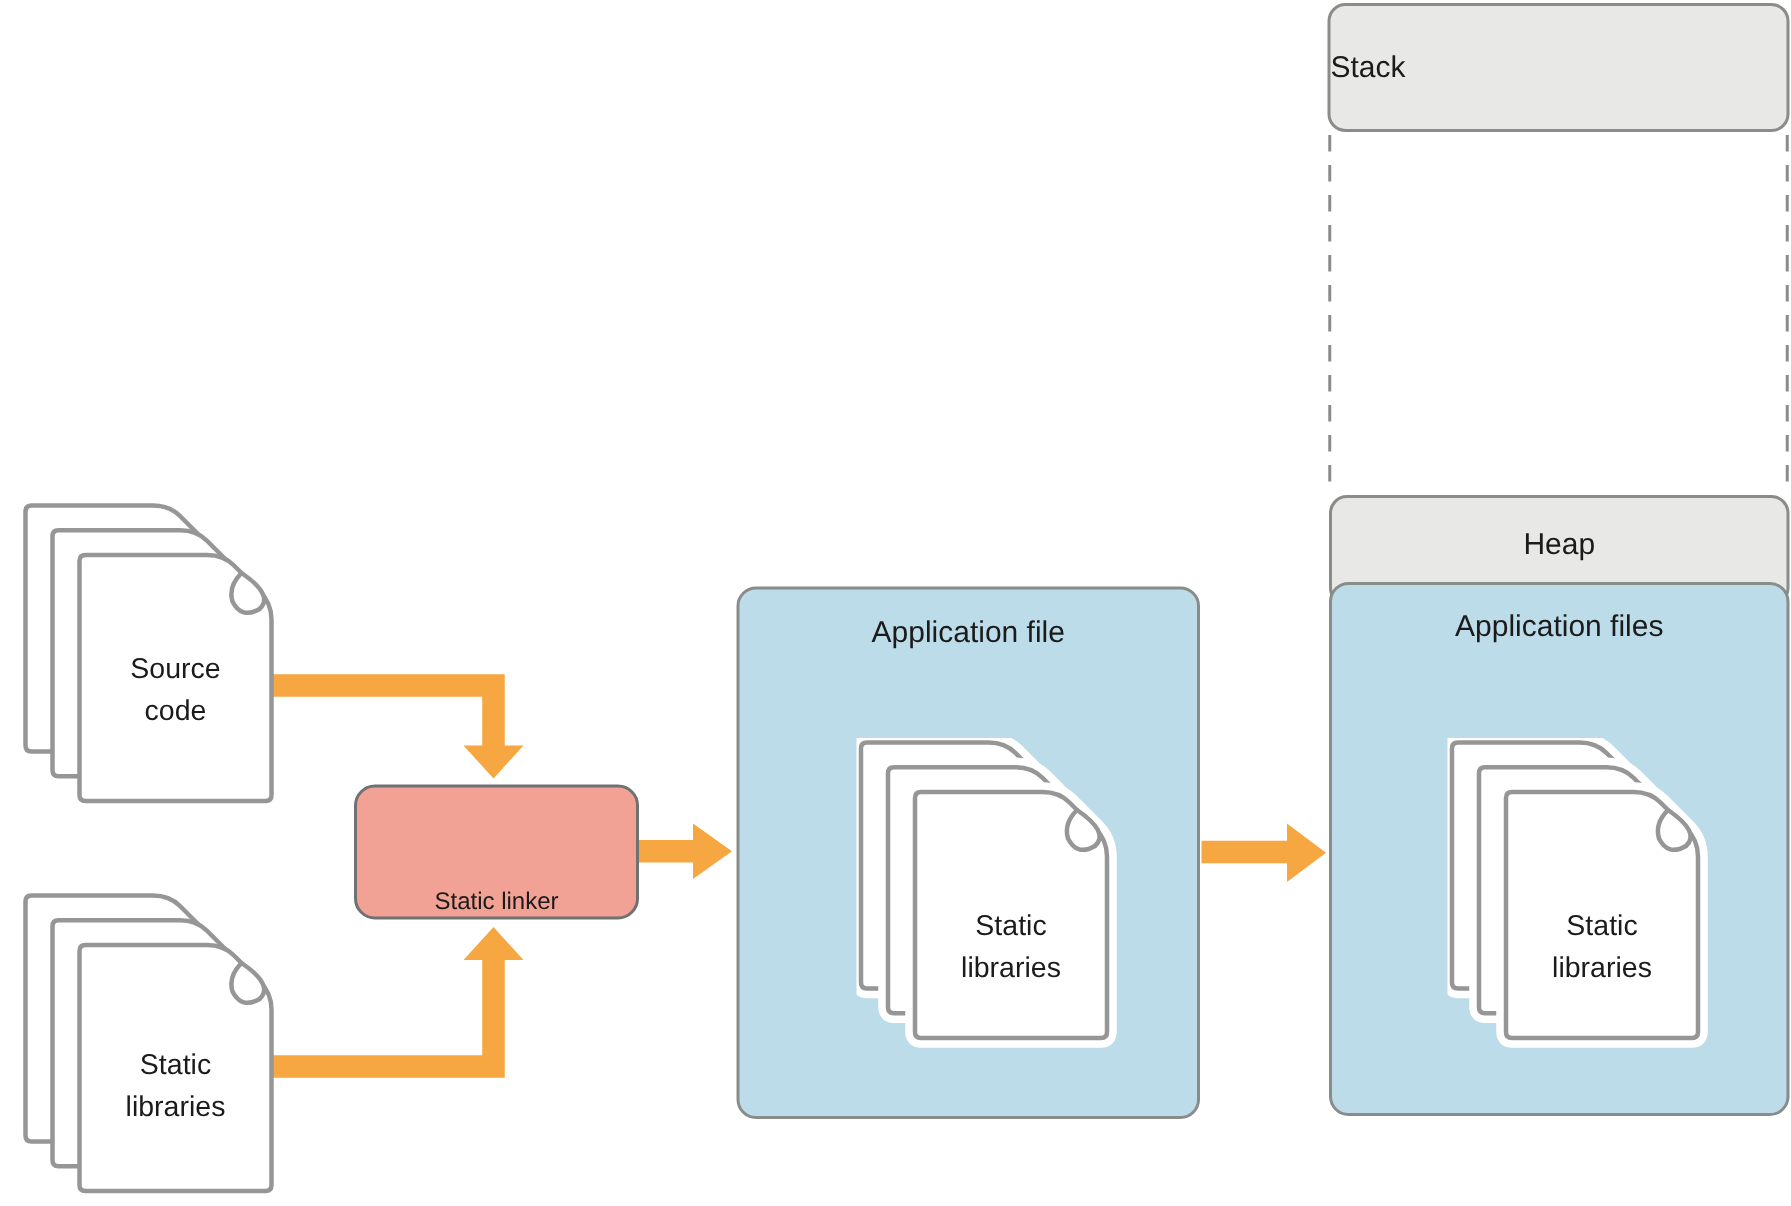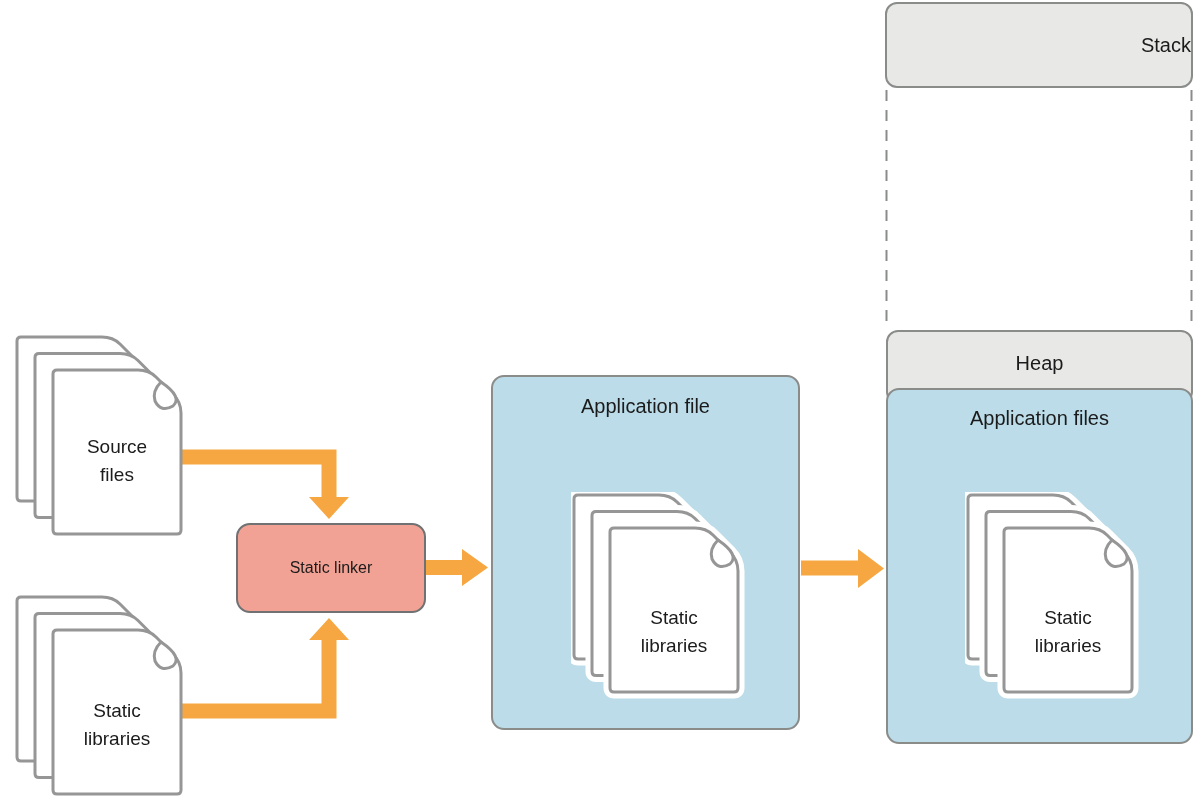--- a/index.html
+++ b/index.html
@@ -8,23 +8,23 @@
     font-family:"Liberation Sans","DejaVu Sans",sans-serif;color:#1b1b1b;overflow:hidden;
   }
   
   #overlay{position:absolute;left:0;top:0;z-index:1;}
   .box{position:absolute;box-sizing:border-box;z-index:2;}
   .stackwrap{position:absolute;width:175px;height:212px;z-index:5;margin-left:14px;}
   
   .graybox{background:#E8E9E7;border:2px solid #8A8C8A;border-radius:12px;}
   .bluebox{background:#BBDCE8;border:2px solid #8A8C8A;border-radius:13px;}
   .linkerbox{background:#F2A294;border:2px solid #6F7173;border-radius:14px;
-             display:flex;align-items:center;justify-content:center;}
+             display:flex;align-items:flex-end;justify-content:center;}
   .boxtitle{position:absolute;left:0;right:0;text-align:center;font-size:20px;}
-  .centerlab{display:flex;align-items:center;justify-content:flex-end;font-size:20px;}
+  .centerlab{display:flex;align-items:center;justify-content:flex-start;font-size:20px;}
   
   .doc-label{position:absolute;left:36px;width:134px;text-align:center;
              font-size:19px;line-height:28px;}
   
   .docuse{fill:#ffffff;stroke:#969696;stroke-width:3;stroke-linejoin:round;}
   .halo{fill:#ffffff;stroke:#ffffff;stroke-width:13;stroke-linejoin:round;}
   .arrow{fill:#F6A741;}
   .dashline{stroke:#8A8C8A;stroke-width:2;stroke-dasharray:11 9;fill:none;}
 </style>
 </head>
@@ -53,21 +53,21 @@
   </div>
 
   <div class="box graybox" style="left:886px;top:330px;width:307px;height:74px;z-index:2;">
     <div class="boxtitle" style="top:20px;">Heap</div>
   </div>
 
   <div class="box bluebox" style="left:886px;top:388px;width:307px;height:356px;z-index:3;">
     <div class="boxtitle" style="top:17px;">Application files</div>
   </div>
 
-  <div class="box bluebox" style="left:491px;top:375px;width:309px;height:355px;">
+  <div class="box bluebox" style="left:491px;top:391px;width:309px;height:355px;">
     <div class="boxtitle" style="top:18px;">Application file</div>
   </div>
 
   <div class="box linkerbox" style="left:236px;top:523px;width:190px;height:90px;">
     <span>Static linker</span>
   </div>
 
   <div class="stackwrap" style="left:0;top:334px;">
     <svg width="175" height="212" viewBox="0 0 175 212">
       <g transform="translate(0,0)">
@@ -76,21 +76,21 @@
       <g transform="translate(18,16.5)">
           <use class="docuse" href="#docBody"></use>
         </g>
       <g transform="translate(36,33)">
           <use class="docuse" href="#docBody"></use>
           <use class="docuse" href="#docCurl"></use>
         </g>
     </svg>
     <div class="doc-label" style="top:99px;">
       <div>Source</div>
-      <div>files</div>
+      <div>code</div>
     </div>
   </div>
 
   <div class="stackwrap" style="left:0;top:594px;">
     <svg width="175" height="212" viewBox="0 0 175 212">
       <g transform="translate(0,0)">
           <use class="docuse" href="#docBody"></use>
         </g>
       <g transform="translate(18,16.5)">
           <use class="docuse" href="#docBody"></use>

